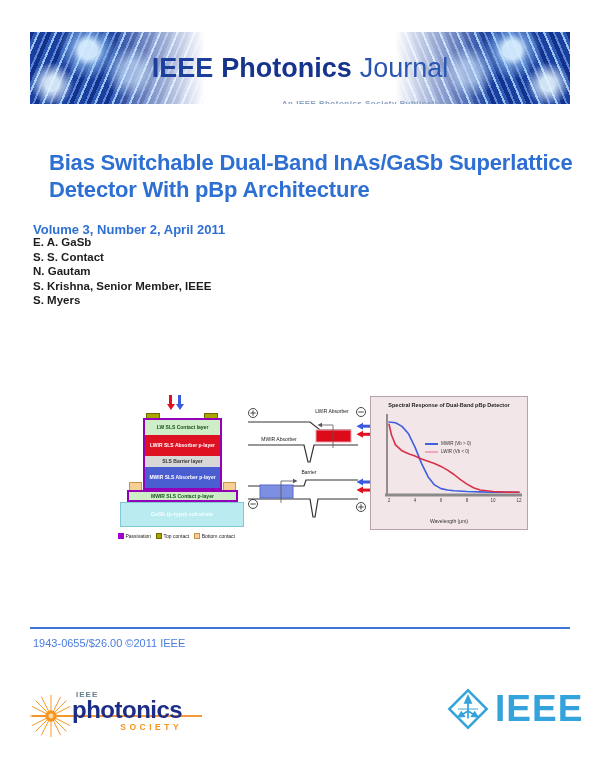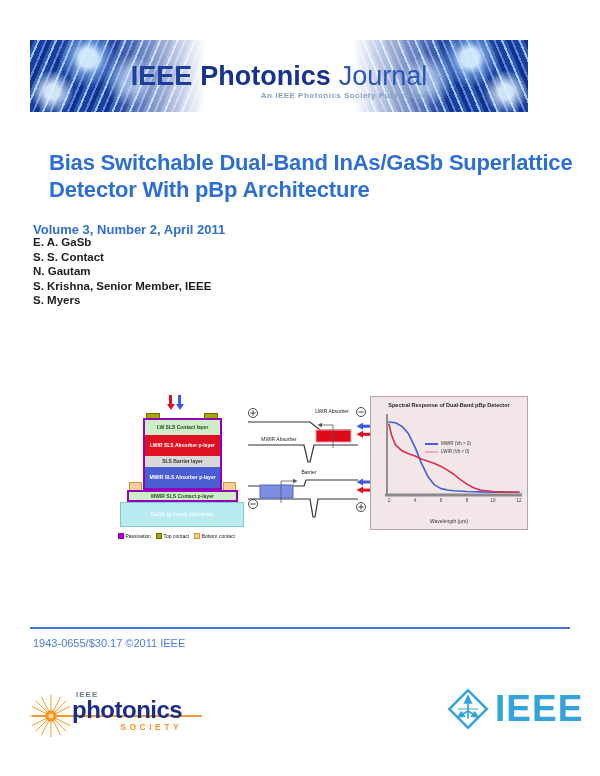--- a/index.html
+++ b/index.html
@@ -1,37 +1,37 @@
 <!DOCTYPE html>
 <html><head>
 <meta charset="utf-8">
 <style>
   html,body{margin:0;padding:0;background:#ffffff;}
   .page{position:relative;width:600px;height:776px;background:#ffffff;overflow:hidden;
         font-family:"Liberation Sans", sans-serif;}
 
   
-  .banner{position:absolute;left:30px;top:40px;width:498px;height:72px;background:#ffffff;overflow:hidden;}
+  .banner{position:absolute;left:30px;top:32px;width:540px;height:72px;background:#ffffff;overflow:hidden;}
   .burst{position:absolute;top:0;height:100%;width:175px;
      background:
        radial-gradient(circle at 58px 18px, rgba(215,238,255,.95) 0 9px, rgba(160,205,250,.55) 16px, rgba(160,205,250,0) 30px),
        radial-gradient(circle at 22px 52px, rgba(228,244,255,.9) 0 7px, rgba(228,244,255,0) 22px),
        radial-gradient(circle at 100px 40px, rgba(200,228,255,.6) 0 10px, rgba(200,228,255,0) 26px),
        repeating-linear-gradient(113deg, #13308a 0 4px, #2e5ab8 4px 7px, #9dc2ee 7px 9px, #1a3f9e 9px 14px, #5b86d6 14px 16px);
      -webkit-mask:linear-gradient(to right,#000 45%,transparent 100%);
      mask:linear-gradient(to right,#000 45%,transparent 100%);}
   .burst.left{left:0;}
   .burst.right{right:0;transform:scaleX(-1);}
   .banner-text{position:absolute;left:0;top:22px;width:100%;text-align:center;}
   .wm-block{display:inline-block;text-align:right;}
   .wordmark{font-size:27px;line-height:28px;white-space:nowrap;}
   .wm-ieee{font-weight:600;color:#1c3f9c;margin-right:8px;}
   .wm-phot{font-weight:800;color:#16348e;margin-right:8px;}
   .wm-jour{font-weight:400;color:#2a55b0;}
-  .wm-sub{font-size:8px;font-weight:bold;color:#8aa0c0;letter-spacing:.5px;margin-top:1px;}
+  .wm-sub{font-size:8px;font-weight:bold;color:#8aa0c0;letter-spacing:.5px;margin-top:17px;}
 
   
   .title{position:absolute;left:33px;top:133px;width:542px;margin:16px;
          font-size:22px;line-height:27px;font-weight:bold;color:#2e6fd3;letter-spacing:-.2px;}
   .issue{position:absolute;left:33px;top:198px;font-size:13px;font-weight:bold;color:#2e6fd3;margin-top:24px;}
   .authors{position:absolute;left:33px;top:235px;font-size:11.5px;font-weight:bold;color:#1d1d1f;line-height:14.5px;}
 
   
   .figure{position:absolute;left:118px;top:394px;width:412px;height:154px;}
 
@@ -249,21 +249,21 @@
             <span class="pl-line pink"></span>
             <span>LWIR (Vb &lt; 0)</span>
           </div>
       </div>
       <div class="plot-xlabel">Wavelength (μm)</div>
     </div>
   </div>
 
   <div class="rule"></div>
   <div class="doi">
-    <div>1943-0655/$30.17 ©2011 IEEE</div>
+    <div>1943-0655/$26.00 ©2011 IEEE</div>
   </div>
 
   <div class="ps-logo">
     <div class="ps-line"></div>
     <svg class="ps-sun" viewBox="0 0 48 48">
       <g stroke="#f7941d" stroke-width="1">
         <line x1="2" y1="24" x2="46" y2="24"></line>
           <line x1="24" y1="2" x2="24" y2="46"></line>
         <line x1="8" y1="8" x2="40" y2="40"></line>
           <line x1="8" y1="40" x2="40" y2="8"></line>

